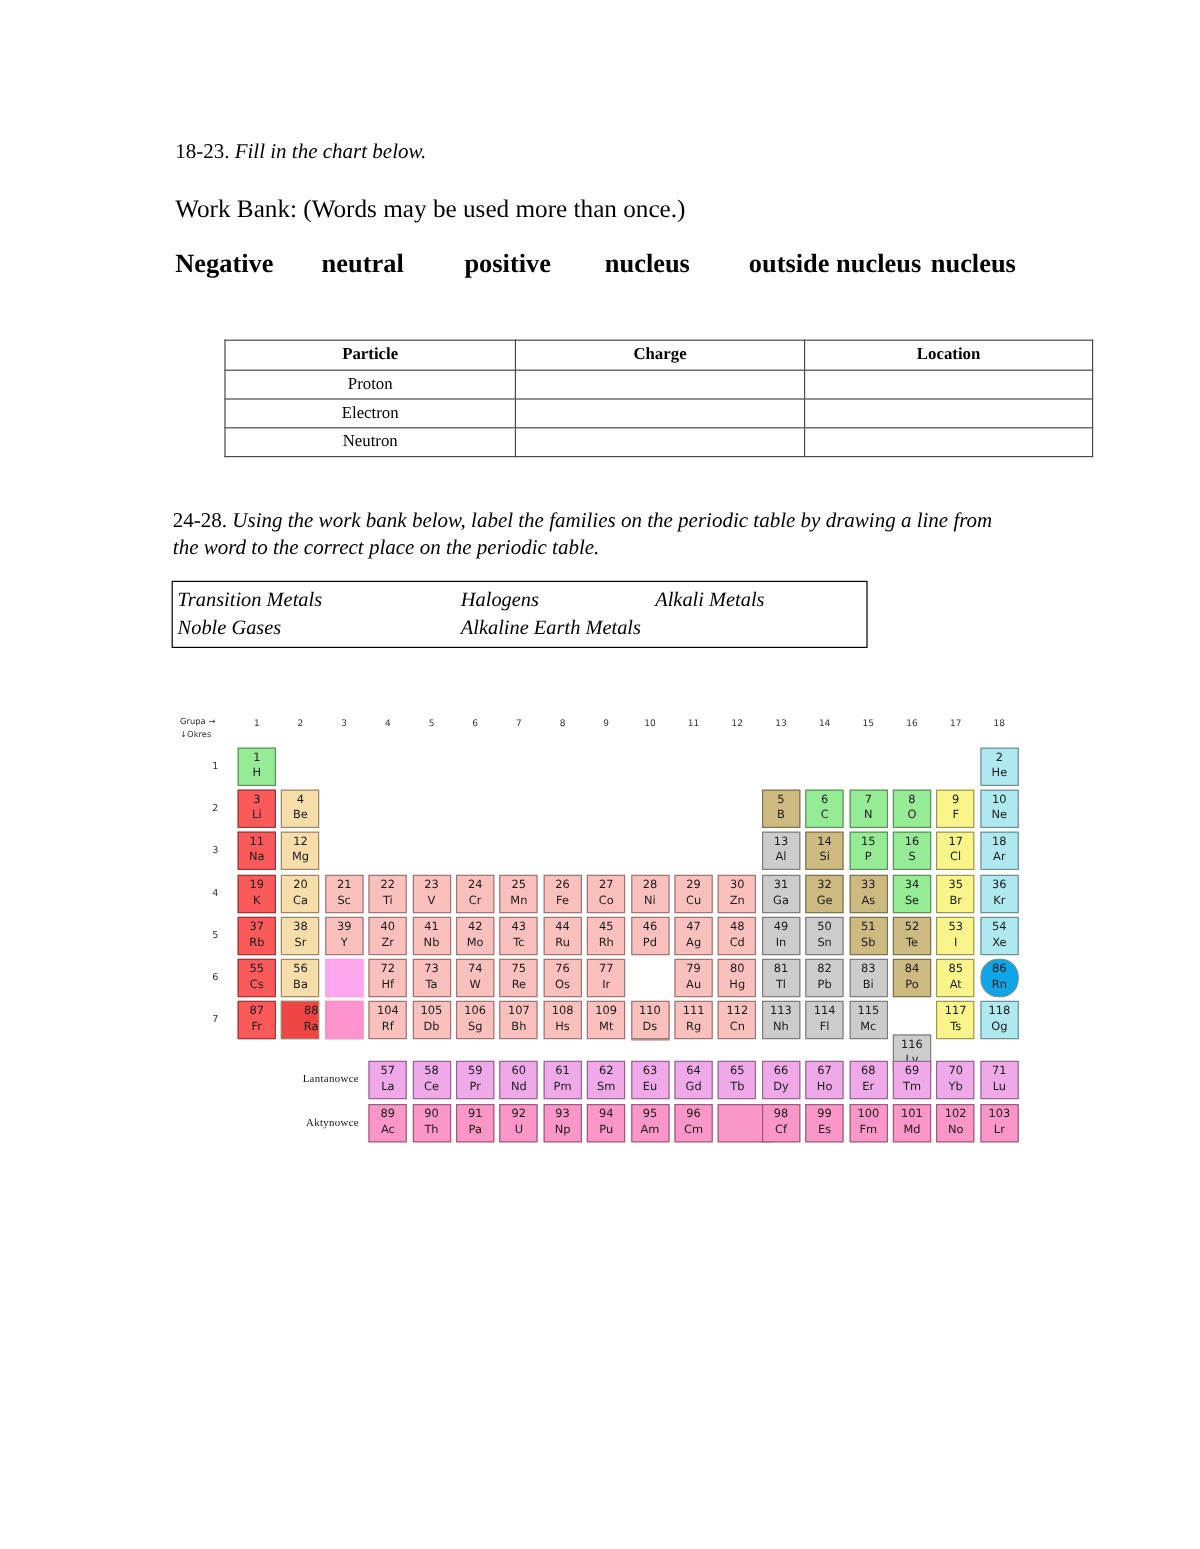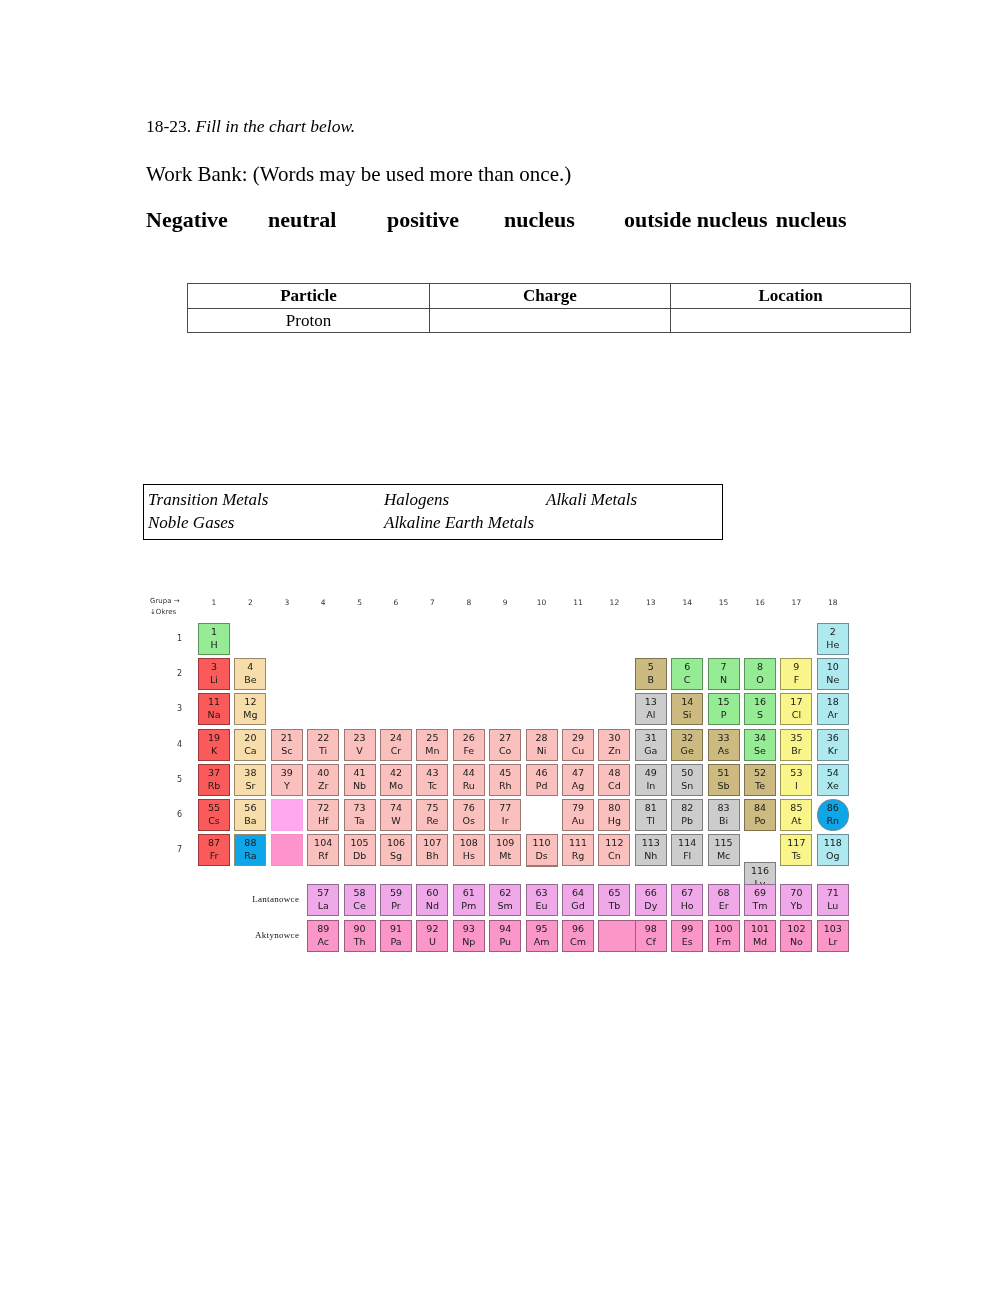--- a/index.html
+++ b/index.html
@@ -54,21 +54,21 @@
   .w3 { width: 120px; }
   .w4 { margin-right: 8px; }
 
   
   .particle-table {
     position: absolute;
     left: 187px; top: 283px;
     width: 723px;
     border-collapse: collapse;
     table-layout: fixed;
-    font-size: 17px;
+    font-size: 14px;
   }
   .particle-table th,
   .particle-table td {
     border: 1px solid #4a4a4a;
     height: 23px;
     text-align: center;
     vertical-align: middle;
     padding: 0;
   }
   .particle-table th {
@@ -205,23 +205,37 @@
         <th>Charge</th>
         <th>Location</th>
       </tr>
     </thead>
     <tbody>
       <tr>
         <td>Proton</td>
         <td></td>
         <td></td>
       </tr>
+      <tr>
+        <td>Electron</td>
+        <td></td>
+        <td></td>
+      </tr>
+      <tr>
+        <td>Neutron</td>
+        <td></td>
+        <td></td>
+      </tr>
     </tbody>
   </table>
 
+  <div class="q2428">
+    <span class="num">24-28.</span>
+    <span>Using the work bank below, label the families on the periodic table by drawing a line from the word to the correct place on the periodic table.</span>
+  </div>
 
   <div class="family-box">
     <div class="family-row r0">
       <span class="fb-c0">Transition Metals</span><span class="fb-c1">Halogens</span><span class="fb-c2">Alkali Metals</span>
     </div>
     <div class="family-row r1">
       <span class="fb-c0">Noble Gases</span><span class="fb-c1">Alkaline Earth Metals</span>
     </div>
   </div>
 
@@ -540,21 +554,21 @@
           <span class="sym">At</span>
         </div>
         <div class="pt-cell" style="left: 666.8px; top: 203px; background: #0ea5e9; border-color: rgb(108, 144, 149); border-radius: 15px;">
           <span class="z">86</span>
           <span class="sym">Rn</span>
         </div>
         <div class="pt-cell" style="left: 48px; top: 238.2px; background: rgb(250, 90, 90); border-color: rgb(155, 56, 56);">
           <span class="z">87</span>
           <span class="sym">Fr</span>
         </div>
-        <div class="pt-cell" style="left: 84.4px; top: 238.2px; background: #0ea5e9; border-color: rgb(153, 137, 105);">
+        <div class="pt-cell" style="left: 84.4px; top: 238.2px; background: #ef4444; border-color: rgb(153, 137, 105); text-align: right;">
           <span class="z">88</span>
           <span class="sym">Ra</span>
         </div>
         <div class="pt-cell empty" style="left: 120.8px; top: 238.2px; background: rgb(255, 147, 205); border-color: rgb(247, 143, 199);"></div>
         <div class="pt-cell" style="left: 157.2px; top: 238.2px; background: rgb(250, 192, 190); border-color: rgb(155, 119, 118);">
           <span class="z">104</span>
           <span class="sym">Rf</span>
         </div>
         <div class="pt-cell" style="left: 193.6px; top: 238.2px; background: rgb(250, 192, 190); border-color: rgb(155, 119, 118);">
           <span class="z">105</span>

